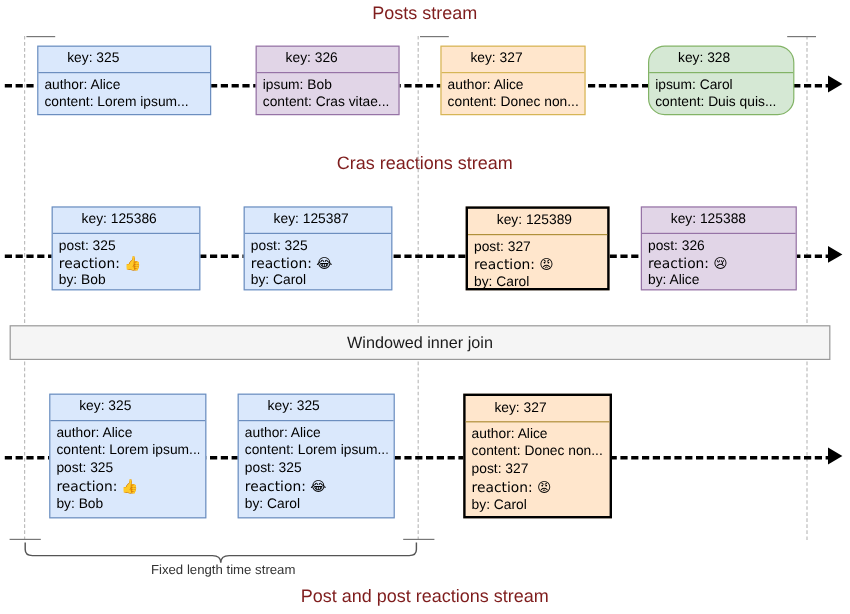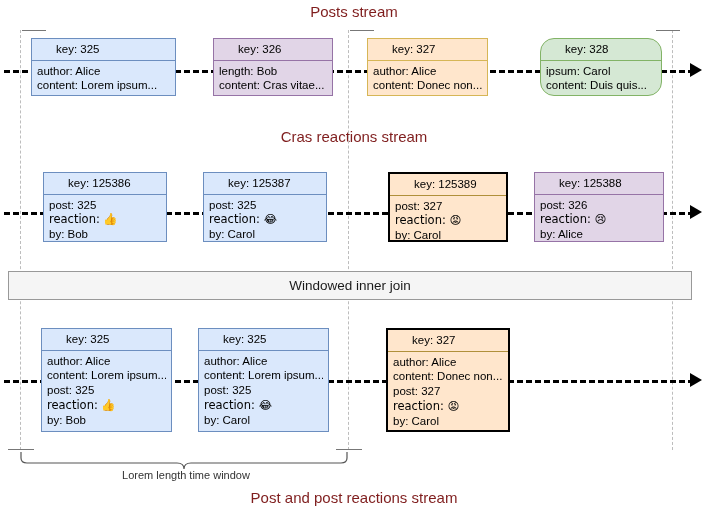--- a/index.html
+++ b/index.html
@@ -75,21 +75,21 @@
   <div class="hdr">key: 325</div>
   <div class="bdy">
     <div>author: Alice</div>
     <div>content: Lorem ipsum...</div>
   </div>
 </div>
 
 <div class="rec purple" style="left:213px;top:38px;width:120px;height:58px;">
   <div class="hdr">key: 326</div>
   <div class="bdy">
-    <div>length: Bob</div>
+    <div>ipsum: Bob</div>
     <div>content: Cras vitae...</div>
   </div>
 </div>
 
 <div class="rec orange" style="left:367px;top:38px;width:121px;height:58px;">
   <div class="hdr">key: 327</div>
   <div class="bdy">
     <div>author: Alice</div>
     <div>content: Donec non...</div>
   </div>
@@ -180,13 +180,13 @@
     <div class="emoji">reaction: 😡</div>
     <div>by: Carol</div>
   </div>
 </div>
 
 <div class="brace-wrap" style="left:16px;top:450px;width:340px;height:22px;">
   <svg width="340" height="22" viewBox="0 0 340 22">
     <path d="M5,2 L5,8 Q5,13 11,13 L161,13 Q168,13 168,19 Q168,13 175,13 L325,13 Q331,13 331,8 L331,2" fill="none" stroke="#555" stroke-width="1.2"></path>
   </svg>
 </div>
-<div class="brace-label" style="left:16px;top:469px;width:340px;">Lorem length time window</div>
+<div class="brace-label" style="left:16px;top:469px;width:340px;">Fixed length time stream</div>
 
 </body></html>

